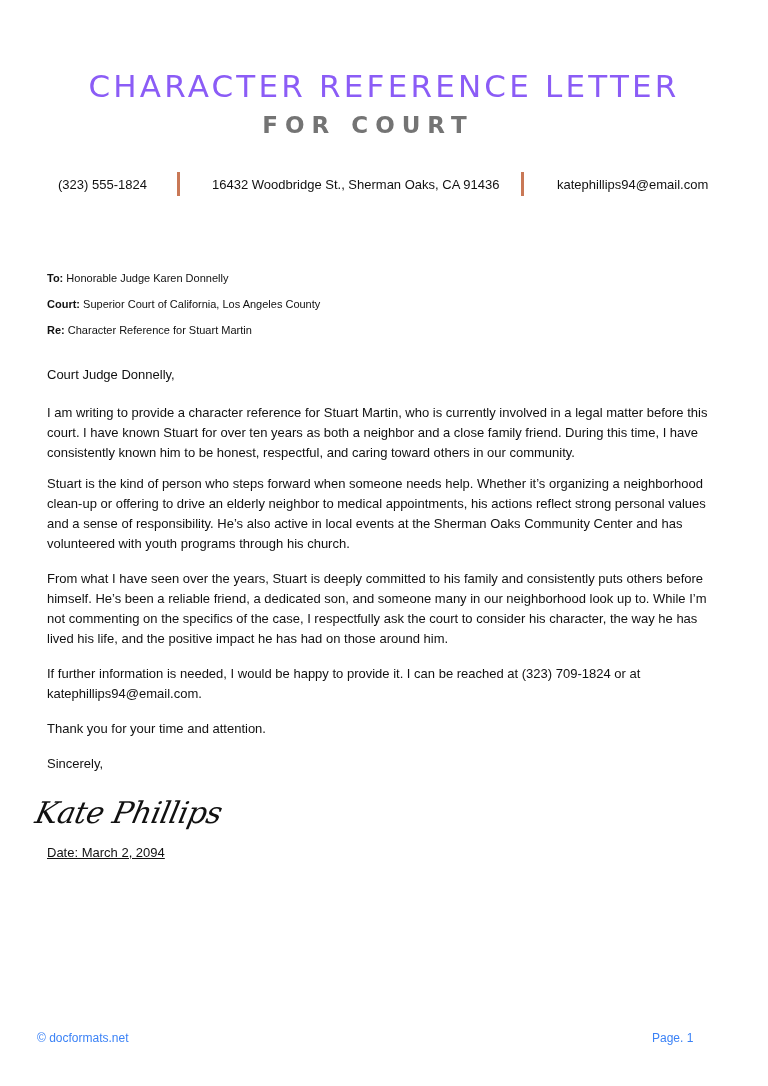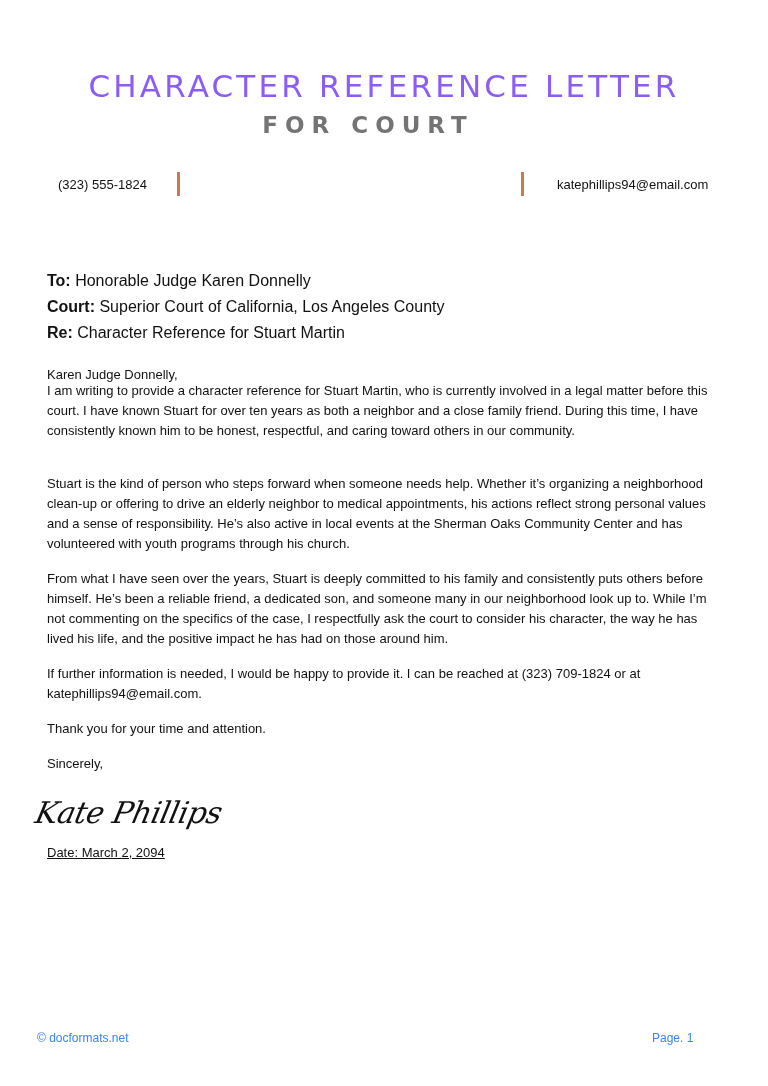--- a/index.html
+++ b/index.html
@@ -25,21 +25,21 @@
       font-family: "Liberation Sans", sans-serif;
     }
     .sep {
       position: absolute; top: 0; width: 3px; height: 24px; background: #c97856;
     }
     .body-text {
       position: absolute; left: 47px; width: 680px;
       font-size: 13px; line-height: 20px; color: #111;
       font-family: "Liberation Sans", sans-serif;
     }
-    .hdr-line { position: absolute; left: 47px; font-size: 16px; white-space: nowrap; }
+    .hdr-line { position: absolute; left: 47px; font-size: 11px; white-space: nowrap; }
     .hdr-line b { font-weight: bold; }
     .signature {
       position: absolute; left: 36px; top: 795px;
       font-family: "DejaVu Serif", serif; font-style: italic;
       font-size: 30px; color: #111; letter-spacing: -0.5px;
       transform: skewX(-12deg);
     }
     .footer {
       position: absolute; top: 1031px; font-size: 12px; color: #3b82f6;
       font-family: "Liberation Sans", sans-serif;
@@ -47,37 +47,38 @@
   </style>
 </head>
 <body>
 
 <h1 class="title">CHARACTER REFERENCE LETTER</h1>
 <h2 class="subtitle">FOR COURT</h2>
 
 <div class="contact">
   <span class="item" style="left:58px;">(323) 555-1824</span>
   <div class="sep" style="left:177px;"></div>
+  <span class="item" style="left:212px;">16432 Woodbridge St., Sherman Oaks, CA 91436</span>
   <div class="sep" style="left:521px;"></div>
   <span class="item" style="left:557px;">katephillips94@email.com</span>
 </div>
 
 <div class="hdr-line" style="top:272px;">
   <b>To:</b><span> Honorable Judge Karen Donnelly</span>
 </div>
 <div class="hdr-line" style="top:298px;">
   <b>Court:</b><span> Superior Court of California, Los Angeles County</span>
 </div>
 <div class="hdr-line" style="top:324px;">
   <b>Re:</b><span> Character Reference for Stuart Martin</span>
 </div>
 
-<div class="body-text" style="top:365px;">Karen Judge Donnelly,</div>
+<div class="body-text" style="top:365px;">Court Judge Donnelly,</div>
 
-<div class="body-text" style="top:381px;">I am writing to provide a character reference for Stuart Martin, who is currently involved in a legal matter before this court. I have known Stuart for over ten years as both a neighbor and a close family friend. During this time, I have consistently known him to be honest, respectful, and caring toward others in our community.</div>
+<div class="body-text" style="top:403px;">I am writing to provide a character reference for Stuart Martin, who is currently involved in a legal matter before this court. I have known Stuart for over ten years as both a neighbor and a close family friend. During this time, I have consistently known him to be honest, respectful, and caring toward others in our community.</div>
 <div class="body-text" style="top:474px;">Stuart is the kind of person who steps forward when someone needs help. Whether it’s organizing a neighborhood clean-up or offering to drive an elderly neighbor to medical appointments, his actions reflect strong personal values and a sense of responsibility. He’s also active in local events at the Sherman Oaks Community Center and has volunteered with youth programs through his church.</div>
 <div class="body-text" style="top:569px;">From what I have seen over the years, Stuart is deeply committed to his family and consistently puts others before himself. He’s been a reliable friend, a dedicated son, and someone many in our neighborhood look up to. While I’m not commenting on the specifics of the case, I respectfully ask the court to consider his character, the way he has lived his life, and the positive impact he has had on those around him.</div>
 <div class="body-text" style="top:664px;">If further information is needed, I would be happy to provide it. I can be reached at (323) 709-1824 or at katephillips94@email.com.</div>
 <div class="body-text" style="top:719px;">Thank you for your time and attention.</div>
 
 <div class="body-text" style="top:754px;">Sincerely,</div>
 
 <div class="signature">Kate Phillips</div>
 
 <div class="body-text" style="top:843px;text-decoration:underline;">Date: March 2, 2094</div>

